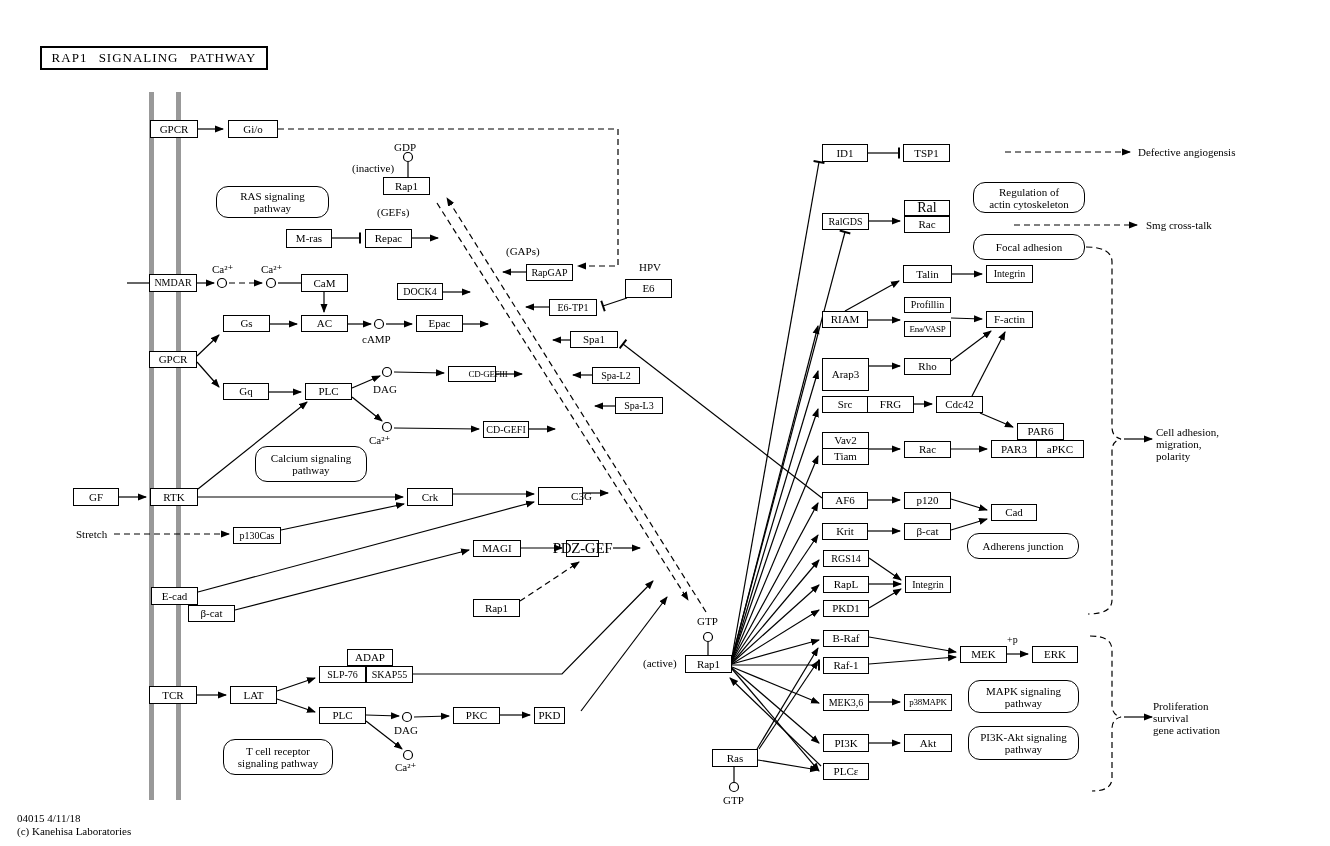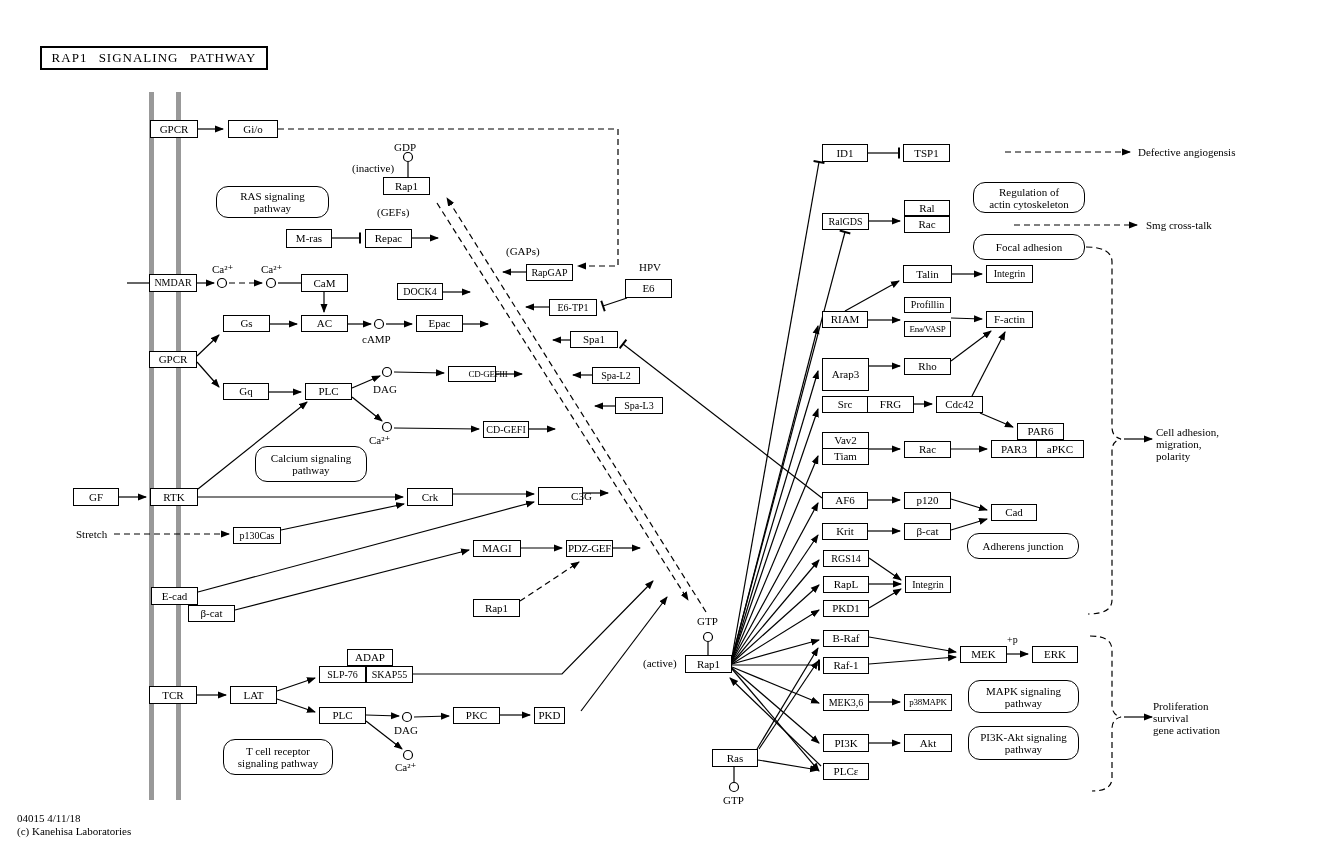--- a/index.html
+++ b/index.html
@@ -173,42 +173,42 @@
       <div class="gbox" style="left: 448px; top: 366px; width: 48px; height: 16px; font-size: 9px; letter-spacing: -0.3px; padding-left: 32px;">CD-GEFIII</div>
       <div class="gbox" style="left: 483px; top: 421px; width: 46px; height: 17px; font-size: 10px;">CD-GEFI</div>
       <div class="gbox" style="left: 73px; top: 488px; width: 46px; height: 18px; font-size: 11px;">GF</div>
       <div class="gbox" style="left: 150px; top: 488px; width: 48px; height: 18px; font-size: 11px;">RTK</div>
       <div class="gbox" style="left: 233px; top: 527px; width: 48px; height: 17px; font-size: 10px;">p130Cas</div>
       <div class="gbox" style="left: 407px; top: 488px; width: 46px; height: 18px; font-size: 11px;">Crk</div>
       <div class="gbox" style="left: 538px; top: 487px; width: 45px; height: 18px; font-size: 11px; padding-left: 42px;">C3G</div>
       <div class="gbox" style="left: 151px; top: 587px; width: 47px; height: 18px; font-size: 11px;">E-cad</div>
       <div class="gbox" style="left: 188px; top: 605px; width: 47px; height: 17px; font-size: 11px;">β-cat</div>
       <div class="gbox" style="left: 473px; top: 540px; width: 48px; height: 17px; font-size: 11px;">MAGI</div>
-      <div class="gbox" style="left: 566px; top: 540px; width: 47px; height: 17px; font-size: 11px; letter-spacing: -0.3px;">PDZ-GEF</div>
+      <div class="gbox" style="left: 566px; top: 540px; width: 33px; height: 17px; font-size: 15px; letter-spacing: -0.3px;">PDZ-GEF</div>
       <div class="gbox" style="left: 473px; top: 599px; width: 47px; height: 18px; font-size: 11px;">Rap1</div>
       <div class="gbox" style="left: 149px; top: 686px; width: 48px; height: 18px; font-size: 11px;">TCR</div>
       <div class="gbox" style="left: 230px; top: 686px; width: 47px; height: 18px; font-size: 11px;">LAT</div>
       <div class="gbox" style="left: 347px; top: 649px; width: 46px; height: 17px; font-size: 11px;">ADAP</div>
       <div class="gbox" style="left: 319px; top: 666px; width: 47px; height: 17px; font-size: 10px;">SLP-76</div>
       <div class="gbox" style="left: 366px; top: 666px; width: 47px; height: 17px; font-size: 10px;">SKAP55</div>
       <div class="gbox" style="left: 319px; top: 707px; width: 47px; height: 17px; font-size: 11px;">PLC</div>
       <div class="gbox" style="left: 453px; top: 707px; width: 47px; height: 17px; font-size: 11px;">PKC</div>
       <div class="gbox" style="left: 534px; top: 707px; width: 31px; height: 17px; font-size: 11px;">PKD</div>
       <div class="gbox" style="left: 526px; top: 264px; width: 47px; height: 17px; font-size: 10px;">RapGAP</div>
       <div class="gbox" style="left: 625px; top: 279px; width: 47px; height: 19px; font-size: 11px;">E6</div>
       <div class="gbox" style="left: 549px; top: 299px; width: 48px; height: 17px; font-size: 10px;">E6-TP1</div>
       <div class="gbox" style="left: 570px; top: 331px; width: 48px; height: 17px; font-size: 11px;">Spa1</div>
       <div class="gbox" style="left: 592px; top: 367px; width: 48px; height: 17px; font-size: 10px;">Spa-L2</div>
       <div class="gbox" style="left: 615px; top: 397px; width: 48px; height: 17px; font-size: 10px;">Spa-L3</div>
       <div class="gbox" style="left: 685px; top: 655px; width: 47px; height: 18px; font-size: 11px;">Rap1</div>
       <div class="gbox" style="left: 712px; top: 749px; width: 46px; height: 18px; font-size: 11px;">Ras</div>
       <div class="gbox" style="left: 822px; top: 144px; width: 46px; height: 18px; font-size: 11px;">ID1</div>
       <div class="gbox" style="left: 903px; top: 144px; width: 47px; height: 18px; font-size: 11px;">TSP1</div>
       <div class="gbox" style="left: 822px; top: 213px; width: 47px; height: 17px; font-size: 10px;">RalGDS</div>
-      <div class="gbox" style="left: 904px; top: 200px; width: 46px; height: 16px; font-size: 11px;">Ral</div>
+      <div class="gbox" style="left: 904px; top: 200px; width: 46px; height: 16px; font-size: 14px;">Ral</div>
       <div class="gbox" style="left: 904px; top: 216px; width: 46px; height: 17px; font-size: 11px;">Rac</div>
       <div class="gbox" style="left: 903px; top: 265px; width: 49px; height: 18px; font-size: 11px;">Talin</div>
       <div class="gbox" style="left: 986px; top: 265px; width: 47px; height: 18px; font-size: 10px;">Integrin</div>
       <div class="gbox" style="left: 822px; top: 311px; width: 46px; height: 17px; font-size: 11px;">RIAM</div>
       <div class="gbox" style="left: 904px; top: 297px; width: 47px; height: 16px; font-size: 10px;">Profillin</div>
       <div class="gbox" style="left: 904px; top: 321px; width: 47px; height: 16px; font-size: 9px; letter-spacing: -0.3px;">Ena/VASP</div>
       <div class="gbox" style="left: 986px; top: 311px; width: 47px; height: 17px; font-size: 11px;">F-actin</div>
       <div class="gbox" style="left: 822px; top: 358px; width: 47px; height: 33px; font-size: 11px;">Arap3</div>
       <div class="gbox" style="left: 904px; top: 358px; width: 47px; height: 17px; font-size: 11px;">Rho</div>
       <div class="gbox" style="left: 822px; top: 396px; width: 46px; height: 17px; font-size: 11px;">Src</div>

